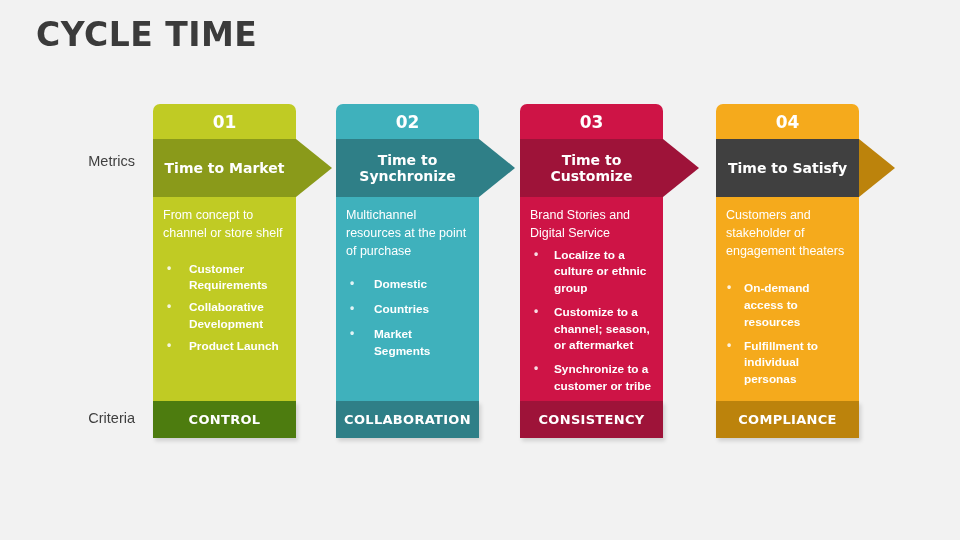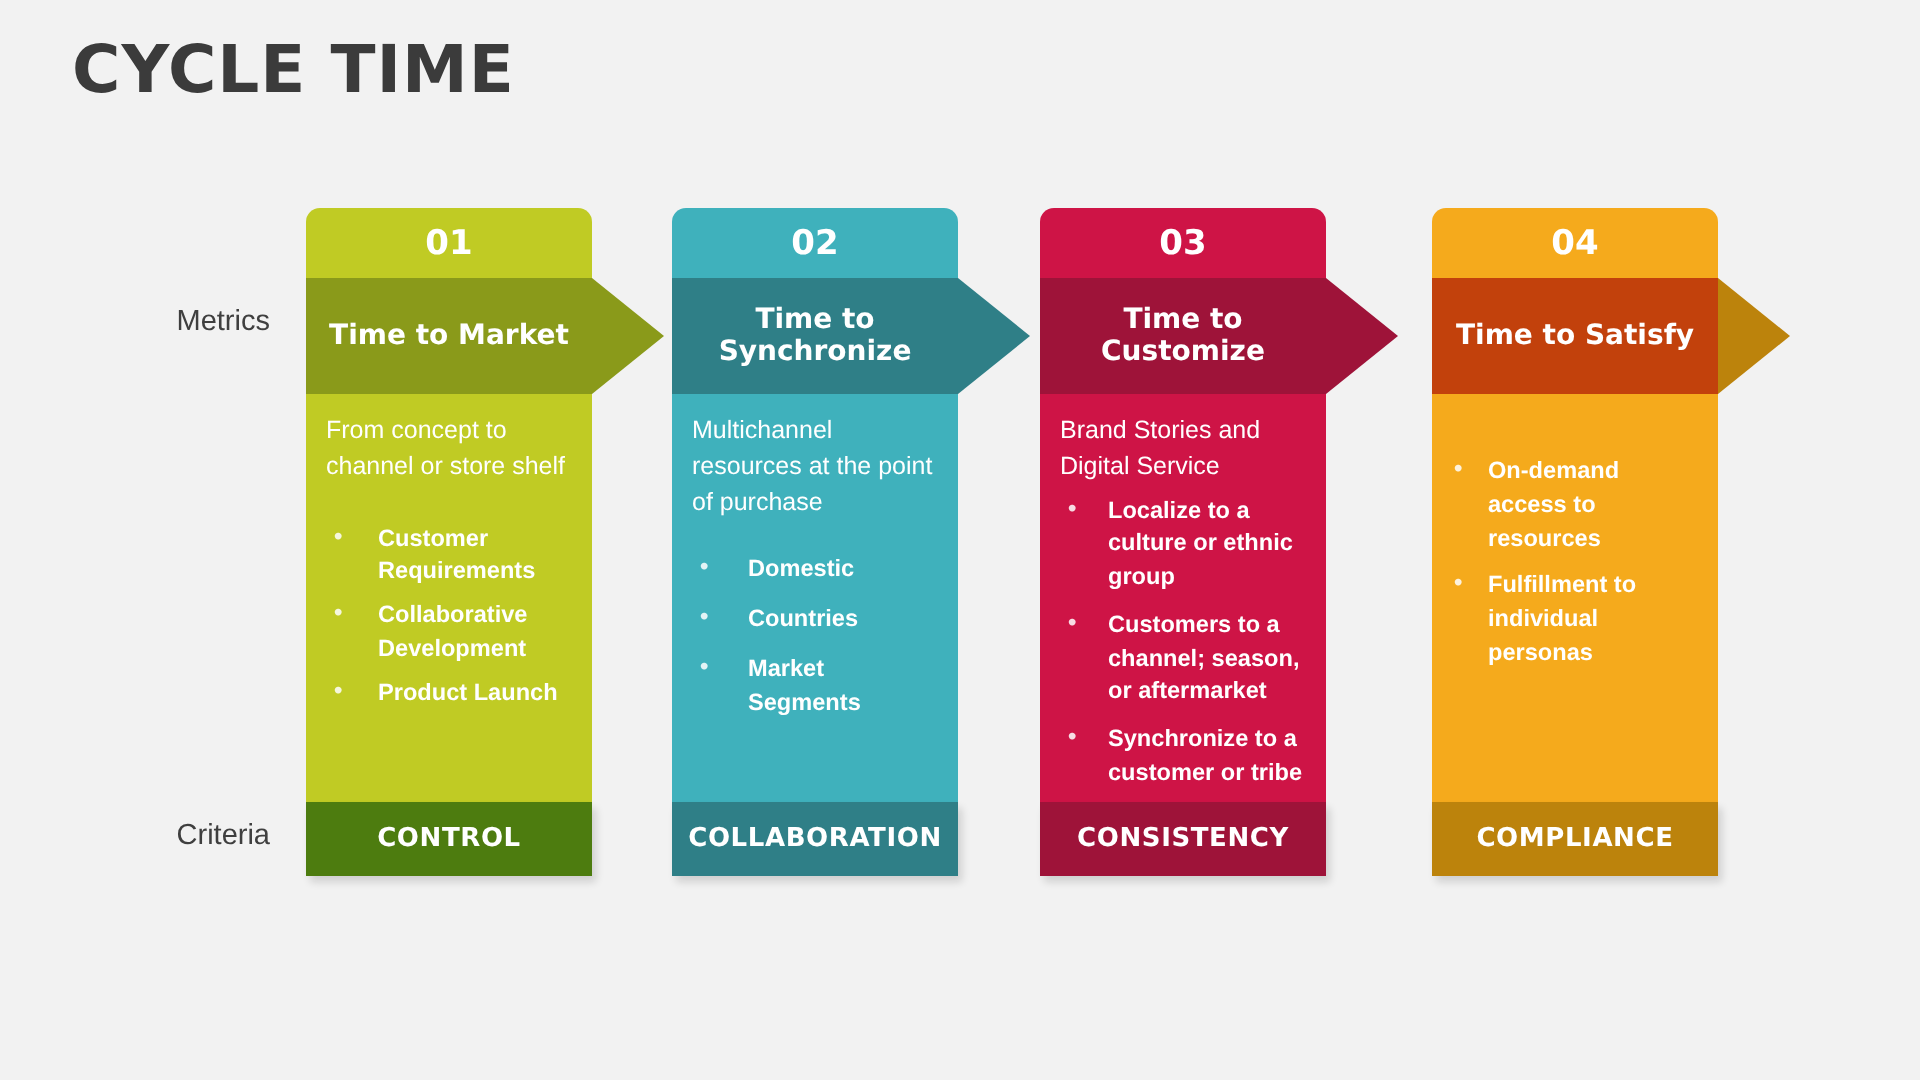--- a/index.html
+++ b/index.html
@@ -207,36 +207,37 @@
       <svg width="36" height="58" viewBox="0 0 36 58">
           <polygon points="0,0 36,29 0,58" fill="#9e1339"></polygon>
         </svg>
     </div>
     <div class="num-cap" style="background:#ce1446">03</div>
     <div class="title-band" style="background:#9e1339">Time to Customize</div>
     <div class="body-box" style="background:#ce1446">
       <p class="lede">Brand Stories and Digital Service</p>
       <ul class="bullets">
         <li>Localize to a culture or ethnic group</li>
-        <li>Customers to a channel; season, or aftermarket</li>
+        <li>Customize to a channel; season, or aftermarket</li>
         <li>Synchronize to a customer or tribe</li>
       </ul>
     </div>
     <div class="footer-band" style="background:#9e1339">CONSISTENCY</div>
   </div>
 
   <div class="col col-4">
     <div class="arrow-wedge">
       <svg width="36" height="58" viewBox="0 0 36 58">
           <polygon points="0,0 36,29 0,58" fill="#bc830c"></polygon>
         </svg>
     </div>
     <div class="num-cap" style="background:#f5aa1c">04</div>
-    <div class="title-band" style="background:#c2410c">Time to Satisfy</div>
+    <div class="title-band" style="background:#404040">Time to Satisfy</div>
     <div class="body-box" style="background:#f5aa1c">
+      <p class="lede">Customers and stakeholder of engagement theaters</p>
       <ul class="bullets">
         <li>On-demand access to resources</li>
         <li>Fulfillment to individual personas</li>
       </ul>
     </div>
     <div class="footer-band" style="background:#bc830c">COMPLIANCE</div>
   </div>
 
 </div>
 

